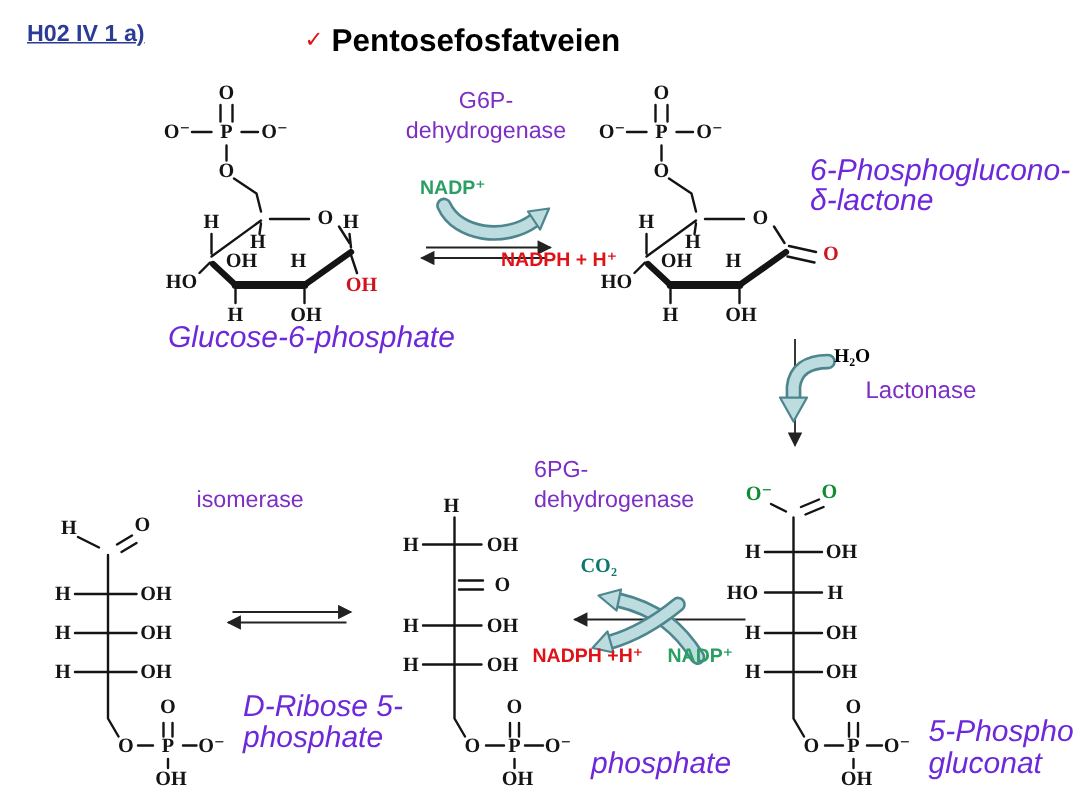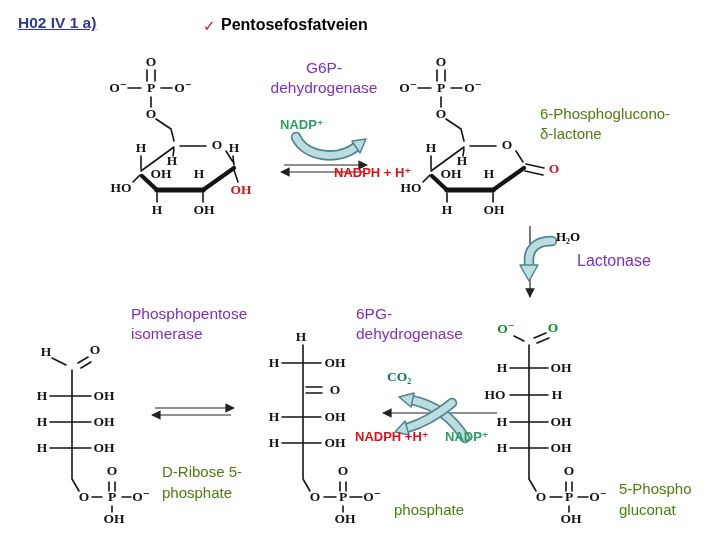--- a/index.html
+++ b/index.html
@@ -1,22 +1,22 @@
 <!DOCTYPE html>
 <html><head>
 <meta charset="utf-8">
 <style>
   html,body{margin:0;padding:0;background:#fff;}
   #slide{position:relative;width:720px;height:540px;background:#ffffff;overflow:hidden;
          font-family:"Liberation Sans","DejaVu Sans",sans-serif;}
   .abs{position:absolute;white-space:pre;}
   .code{color:#2b3b96;font-weight:bold;font-size:15.5px;text-decoration:underline;}
   .check{color:#e0101a;font-weight:bold;font-size:15px;}
-  .title{color:#000;font-weight:bold;font-size:16px;}
-  .mol{color:#4d7c0f;font-size:15px;line-height:20px;}
+  .title{color:#000;font-weight:bold;font-size:21px;}
+  .mol{color:#6d28d9;font-size:20px;line-height:20px;font-style:italic;}
   .enz{color:#7d2fc4;font-size:15.5px;line-height:20px;}
   .cof{font-weight:bold;font-size:13px;}
   .serif{font-family:"Liberation Serif","DejaVu Serif",serif;}
   .red-t{color:#e01117;}
   .green-t{color:#2a9e63;}
   .green-b{color:#0f766e;}
   #canvas{position:absolute;left:0;top:0;}
   svg .bond{stroke:#141414;stroke-width:1.6;fill:none;stroke-linecap:round;}
   svg .bold{stroke-width:4.2;}
   svg .bolder{stroke-width:5.2;}
@@ -177,29 +177,30 @@
         <path class="teal-b" d="M452,403 C441,412 424,423 407,428"></path>
         <polygon class="teal-h" points="395,432 405,421 409,435"></polygon>
       </g>
     </g>
   </svg>
 
   <div class="abs code" style="left:18px;top:14px;">H02 IV 1 a)</div>
   <div class="abs check" style="left:203px;top:17px;">✓</div>
   <div class="abs title" style="left:221px;top:16px;">Pentosefosfatveien</div>
 
+  <div class="abs mol" style="left:112px;top:215px;">Glucose-6-phosphate</div>
   <div class="abs mol" style="left:540px;top:104px;"><span>6-Phosphoglucono-</span><br><span>δ-lactone</span></div>
   <div class="abs mol" style="left:162px;top:461px;line-height:21px;"><span>D-Ribose 5-</span><br><span>phosphate</span></div>
   <div class="abs mol" style="left:394px;top:478px;line-height:21px;"><br><span>phosphate</span></div>
   <div class="abs mol" style="left:619px;top:478px;line-height:21px;"><span>5-Phospho</span><br><span>gluconat</span></div>
 
   <div class="abs enz" style="left:268px;top:58px;width:112px;text-align:center;"><span>G6P-</span><br><span>dehydrogenase</span></div>
   <div class="abs enz" style="left:577px;top:251px;font-size:16px;">Lactonase</div>
   <div class="abs enz" style="left:356px;top:304px;"><span>6PG-</span><br><span>dehydrogenase</span></div>
-  <div class="abs enz" style="left:131px;top:304px;"><span>Phosphopentose</span><br><span>isomerase</span></div>
+  <div class="abs enz" style="left:131px;top:304px;"><br><span>isomerase</span></div>
 
   <div class="abs cof green-t" style="left:280px;top:117px;">NADP⁺</div>
   <div class="abs cof red-t" style="left:334px;top:117px;margin-top:48px;">NADPH + H⁺</div>
   <div class="abs cof serif" style="left:556px;top:229px;">H₂O</div>
   <div class="abs cof serif green-b" style="left:387px;top:369px;font-size:13.5px;">CO₂</div>
   <div class="abs cof red-t" style="left:355px;top:429px;">NADPH +H⁺</div>
   <div class="abs cof green-t" style="left:445px;top:429px;">NADP⁺</div>
 
 </div>
 

